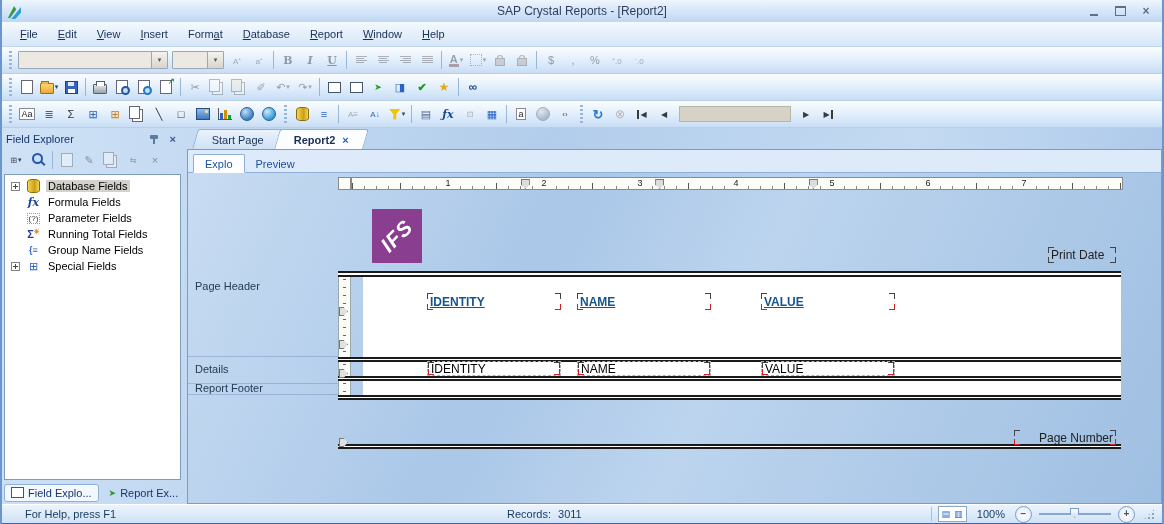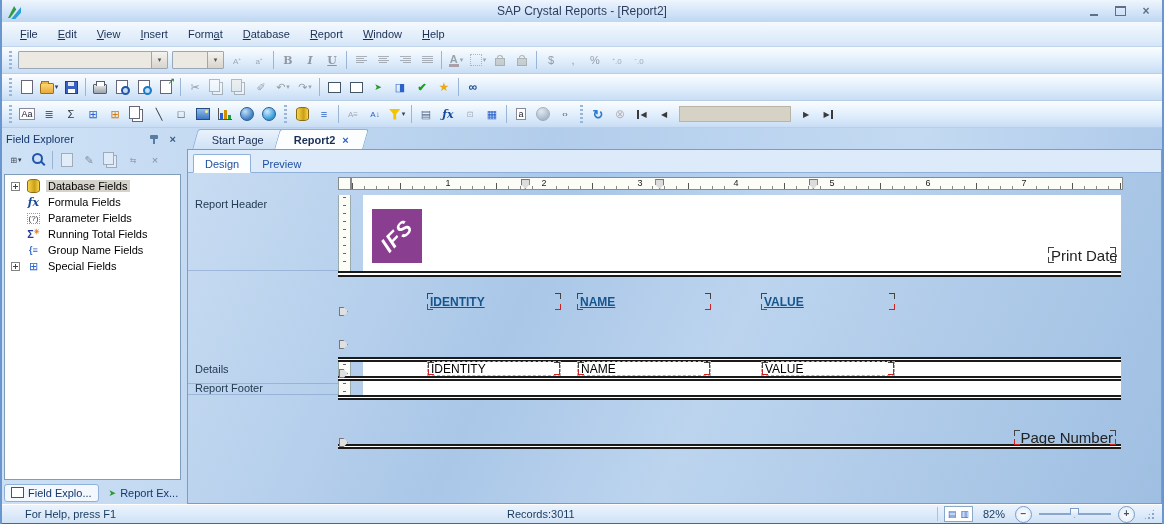--- a/index.html
+++ b/index.html
@@ -138,36 +138,36 @@
   .sec.small .sec-label{padding-top:1px;}
   .sec-vruler{position:absolute;left:150px;width:13px;top:0;bottom:0;background:#fdfdf8;border-left:1px solid #9aa;border-right:1px solid #9aa;box-sizing:border-box;
     background-image:repeating-linear-gradient(to bottom,#667 0 1px,transparent 1px 8px);
     background-size:3px calc(100% - 4px);background-position:4px 2px;background-repeat:no-repeat;}
   .sec-page{position:absolute;left:175px;width:758px;top:0;bottom:0;background:#fff;}
   .ssep{position:absolute;left:150px;width:783px;background:#fff;border-top:2px solid #1a1a1a;border-bottom:2px solid #1a1a1a;box-sizing:border-box;}
   .vguide{position:absolute;left:151px;width:9px;height:9px;background:#e0e0e0;border:1px solid #777;box-sizing:border-box;
     clip-path:polygon(0 0,50% 0,100% 50%,50% 100%,0 100%);}
   .ifs-logo{position:absolute;width:50px;height:54px;display:flex;align-items:center;justify-content:center;}
   .ifs-t{color:#fff;font-weight:bold;font-style:italic;font-size:21px;transform:rotate(-45deg);letter-spacing:1px;}
-  .obj{position:absolute;font-size:15px;color:#222;display:flex;align-items:center;box-sizing:border-box;}
+  .obj{position:absolute;font-size:12px;color:#222;display:flex;align-items:center;box-sizing:border-box;}
   .obj .t{padding-left:3px;white-space:nowrap;}
   .obj.rt-al{justify-content:flex-end;} .obj.rt-al .t{padding-right:3px;}
   .obj.hdr{font-weight:bold;text-decoration:underline;font-size:12px;}
   .obj.det{border:1px dashed #b0b0b0;color:#000;font-size:12px;}
   .m{position:absolute;width:5px;height:5px;}
   .m.tl{left:0;top:0;border-left:1px solid #444;border-top:1px solid #444;}
   .m.tr{right:0;top:0;border-right:1px solid #444;border-top:1px solid #444;}
   .m.bl{left:0;bottom:0;border-left:1px solid #444;border-bottom:1px solid #444;}
   .m.br{right:0;bottom:0;border-right:1px solid #444;border-bottom:1px solid #444;}
   .m.red{border-color:#cc2222;}
   
   #statusbar{height:18px;position:relative;display:flex;align-items:center;
     background:linear-gradient(#ecf4fd,#cfe2f6);border-top:1px solid #fff;color:#17395f;}
   .sb-help{padding-left:23px;}
-  .sb-records{position:absolute;left:505px;display:flex;gap:0;}
+  .sb-records{position:absolute;left:505px;display:flex;gap:7px;}
   .sb-right{position:absolute;right:6px;display:flex;align-items:center;}
   .sb-sep{width:1px;height:14px;background:#aac2de;margin:0 6px;}
   .sb-views{display:flex;border:1px solid #8aa8c8;background:#fff;height:14px;align-items:center;padding:0 3px;gap:4px;}
   .sb-views span{color:#2a62c8;font-size:9px;}
   .sb-zoom{margin:0 10px;}
   .zbtn{width:15px;height:15px;border:1px solid #7a9cc8;border-radius:50%;background:radial-gradient(#ffffff,#dce8f6);display:flex;align-items:center;justify-content:center;color:#456;font-weight:bold;font-size:10px;line-height:10px;}
   .ztrack{width:72px;height:2px;background:#8aa6cc;position:relative;margin:0 7px;}
   .zthumb{position:absolute;left:31px;top:-5px;width:9px;height:10px;background:linear-gradient(#fdfeff,#cfe0f2);border:1px solid #7a9cc8;box-sizing:border-box;
     clip-path:polygon(0 0,100% 0,100% 55%,50% 100%,0 55%);}
   .gripdots{width:13px;height:13px;margin-left:8px;
@@ -548,45 +548,45 @@
           </div>
         <div class="dtab active">
             <span>
               <span>Report2</span>
               <span class="x">×</span>
             </span>
           </div>
       </div>
       <div class="doc-frame">
         <div class="view-tabs">
-          <span class="vtab active">Design</span>
+          <span class="vtab active">Explo</span>
           <span class="vtab">Preview</span>
         </div>
         <div class="canvas">
           <div class="hruler-corner" style="left:150px;top:4px"></div>
           <div class="hruler" id="hruler" style="left:163px;top:4px;width:772px">
               <span class="rnum" style="left: 96px;">1</span>
               <span class="rnum" style="left: 192px;">2</span>
               <span class="rnum" style="left: 288px;">3</span>
               <span class="rnum" style="left: 384px;">4</span>
               <span class="rnum" style="left: 480px;">5</span>
               <span class="rnum" style="left: 576px;">6</span>
               <span class="rnum" style="left: 672px;">7</span>
               <span class="rguide" style="left: 168.8px;"></span>
               <span class="rguide" style="left: 303.2px;"></span>
               <span class="rguide" style="left: 456.8px;"></span>
             </div>
 
-          <div class="sec" style="top:22px;height:76px">
-            <div class="sec-label"><span>Report Header</span></div>
+          <div class="ssep" style="top:98px;height:6px"></div>
+
+          <div class="sec" style="top:104px;height:80px">
+            <div class="sec-label"><span>Page Header</span></div>
             <div class="sec-vruler"></div>
             <div class="sec-page"></div>
           </div>
-          <div class="ssep" style="top:98px;height:6px"></div>
-
           <div class="ssep" style="top:184px;height:5px"></div>
 
           <div class="sec small" style="top:189px;height:22px">
             <div class="sec-label"><span>Details</span></div>
             <div class="sec-vruler"></div>
             <div class="sec-page"></div>
           </div>
           <div class="ssep" style="top:203px;height:5px"></div>
 
           <div class="sec small" style="top:208px;height:14px">
@@ -677,21 +677,21 @@
     <span class="sb-records">
       <span>Records:</span>
       <span>3011</span>
     </span>
     <span class="sb-right">
       <span class="sb-sep"></span>
       <span class="sb-views">
         <span>▤</span>
         <span>▥</span>
       </span>
-      <span class="sb-zoom">82%</span>
+      <span class="sb-zoom">100%</span>
       <span class="zbtn">−</span>
       <span class="ztrack">
           <span class="zthumb"></span>
         </span>
       <span class="zbtn">+</span>
       <span class="gripdots"></span>
     </span>
   </div>
 
   <div id="bottomedge"></div>

